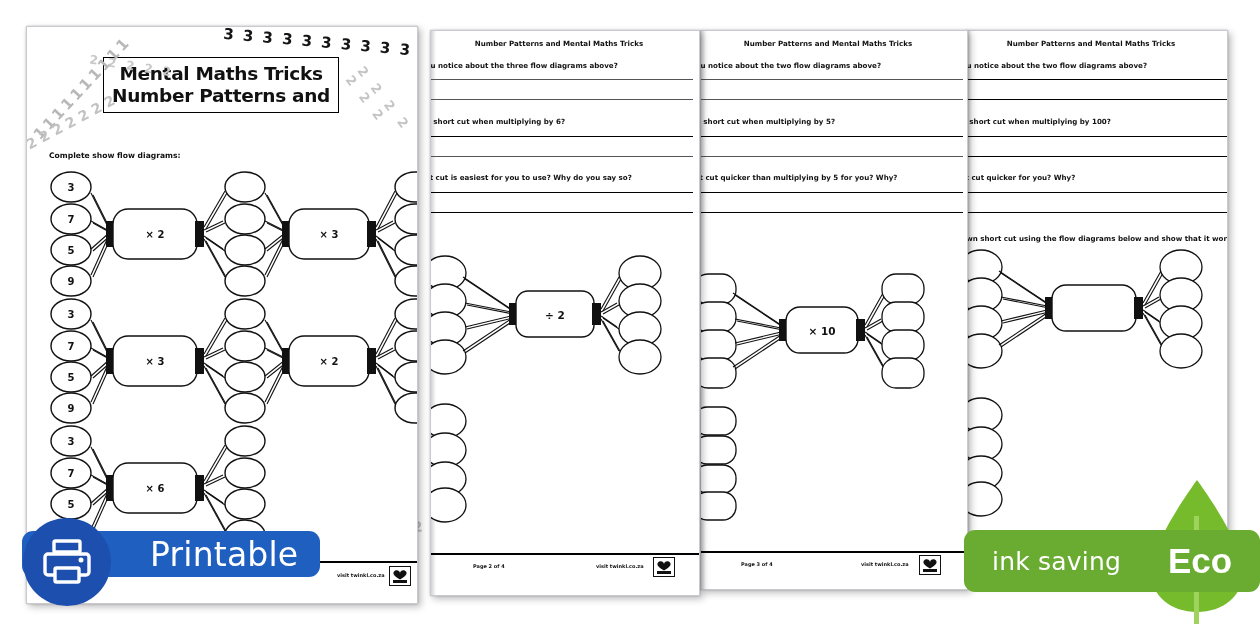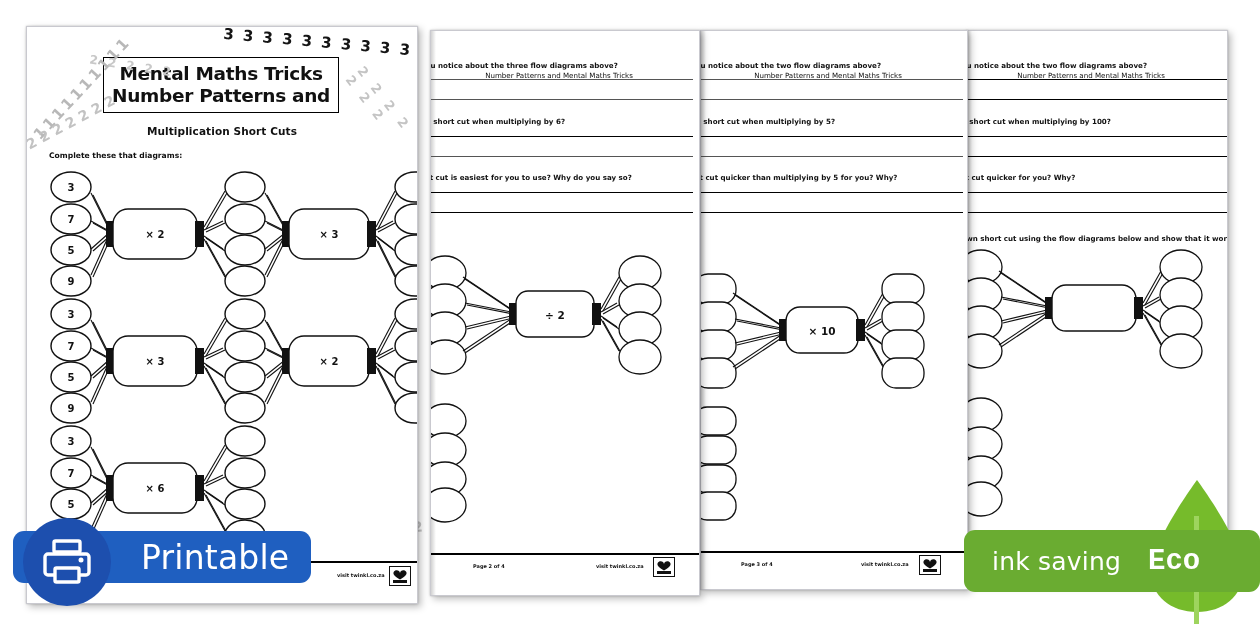--- a/index.html
+++ b/index.html
@@ -67,21 +67,21 @@
   .deco span { position: absolute; display: block; }
 
   
   .flow { position: absolute; }
   .flow svg { display: block; overflow: visible; }
 
   
   .mini-head {
     position: absolute; left: 0; right: 12px; top: 8px; text-align: center;
     font-family: "DejaVu Sans", sans-serif;
-    font-weight: 400; font-size: 7.1px; color: #111; white-space: nowrap; margin-top: 32px;
+    font-weight: 700; font-size: 7.1px; color: #111; white-space: nowrap;
   }
   .qtext {
     position: absolute;
     font-family: "DejaVu Sans", sans-serif;
     font-weight: 700; font-size: 7.1px; color: #111; white-space: nowrap;
   }
   .rule { position: absolute; height: 0; border-top: 1px solid #000; }
   .rule.soft { border-top-color: #555; }
 
   
@@ -94,21 +94,21 @@
   .twinkl-logo {
     position: absolute; width: 22px; height: 20px;
     border: 1px solid #111; background: #fff;
     display: flex; align-items: center; justify-content: center;
     overflow: hidden;
   }
   .tw-svg { width: 20px; height: 18px; }
 
   
   .badge-printable {
-    position: absolute; left: 13px; top: 531px; width: 298px; height: 52px;
+    position: absolute; left: 22px; top: 531px; width: 298px; height: 46px;
     background: #1f5fc0; border-radius: 11px; z-index: 40;
     display: flex; align-items: center;
   }
   .badge-printable .pr-label {
     position: absolute; left: 128px; top: 50%; transform: translateY(-50%);
     font-family: "DejaVu Sans", sans-serif;
     font-size: 33px; font-weight: 400; color: #ffffff; letter-spacing: 0.2px;
   }
   .printer-circle {
     position: absolute; left: 23px; top: 518px; width: 88px; height: 88px;
@@ -119,23 +119,23 @@
   .badge-eco {
     position: absolute; left: 964px; top: 530px; width: 296px; height: 62px;
     background: #6aac31; border-radius: 11px; z-index: 40;
   }
   .badge-eco .eco-ink {
     position: absolute; left: 28px; top: 50%; transform: translateY(-50%);
     font-family: "DejaVu Sans", sans-serif;
     font-size: 25px; color: #ffffff; font-weight: 400; letter-spacing: 0.2px;
   }
   .badge-eco .eco-word {
-    position: absolute; left: 184px; top: 50%; transform: translateY(-50%);
-    font-family: Liberation Mono, monospace;
-    font-size: 29px; color: #ffffff; font-weight: 700; z-index: 3;
+    position: absolute; left: 204px; top: 50%; transform: translateY(-50%);
+    font-family: Liberation Sans, sans-serif;
+    font-size: 35px; color: #ffffff; font-weight: 700; z-index: 3;
   }
   .leaf {
     position: absolute; left: 1145px; top: 476px; width: 104px; height: 150px;
     z-index: 39;
   }
 </style>
 </head>
 <body>
 
 <div id="stage">
@@ -467,22 +467,21 @@
         <span style="left:62px; top:32px; transform:rotate(9deg); color:#c8c8c8; font-size:12px; letter-spacing:3px;">2 2 2 2 2</span>
         <span style="left:196px; top:6px; transform:rotate(5deg); color:#151515; font-size:15px; letter-spacing:2px;">3 3 3 3 3 3 3 3 3 3</span>
         <span style="left:312px; top:62px; transform:rotate(52deg); color:#c4c4c4; font-size:13px; letter-spacing:4px;">2 2 2 2 2 2 2</span>
       </div>
 
       <div class="title-box">
         <div class="tl">Mental Maths Tricks</div>
         <div class="tl">Number Patterns and</div>
       </div>
 
-      <div class="subtitle">Multiplication Short Cuts</div>
-      <div class="instruction">Complete these that diagrams:</div>
+      <div class="instruction">Complete show flow diagrams:</div>
 
       <div class="flow" style="left:20px; top:144px;">
         <svg width="370" height="120" viewBox="0 0 370 120">
           <g fill="#fff" stroke="#111" stroke-width="1.4">
             <ellipse cx="24" cy="16" rx="20" ry="15"></ellipse>
             <ellipse cx="24" cy="48" rx="20" ry="15"></ellipse>
             <ellipse cx="24" cy="79" rx="20" ry="15"></ellipse>
             <ellipse cx="24" cy="110" rx="20" ry="15"></ellipse>
           </g>
           <g font-family="DejaVu Sans, sans-serif" font-size="10" font-weight="700" text-anchor="middle" fill="#111">

